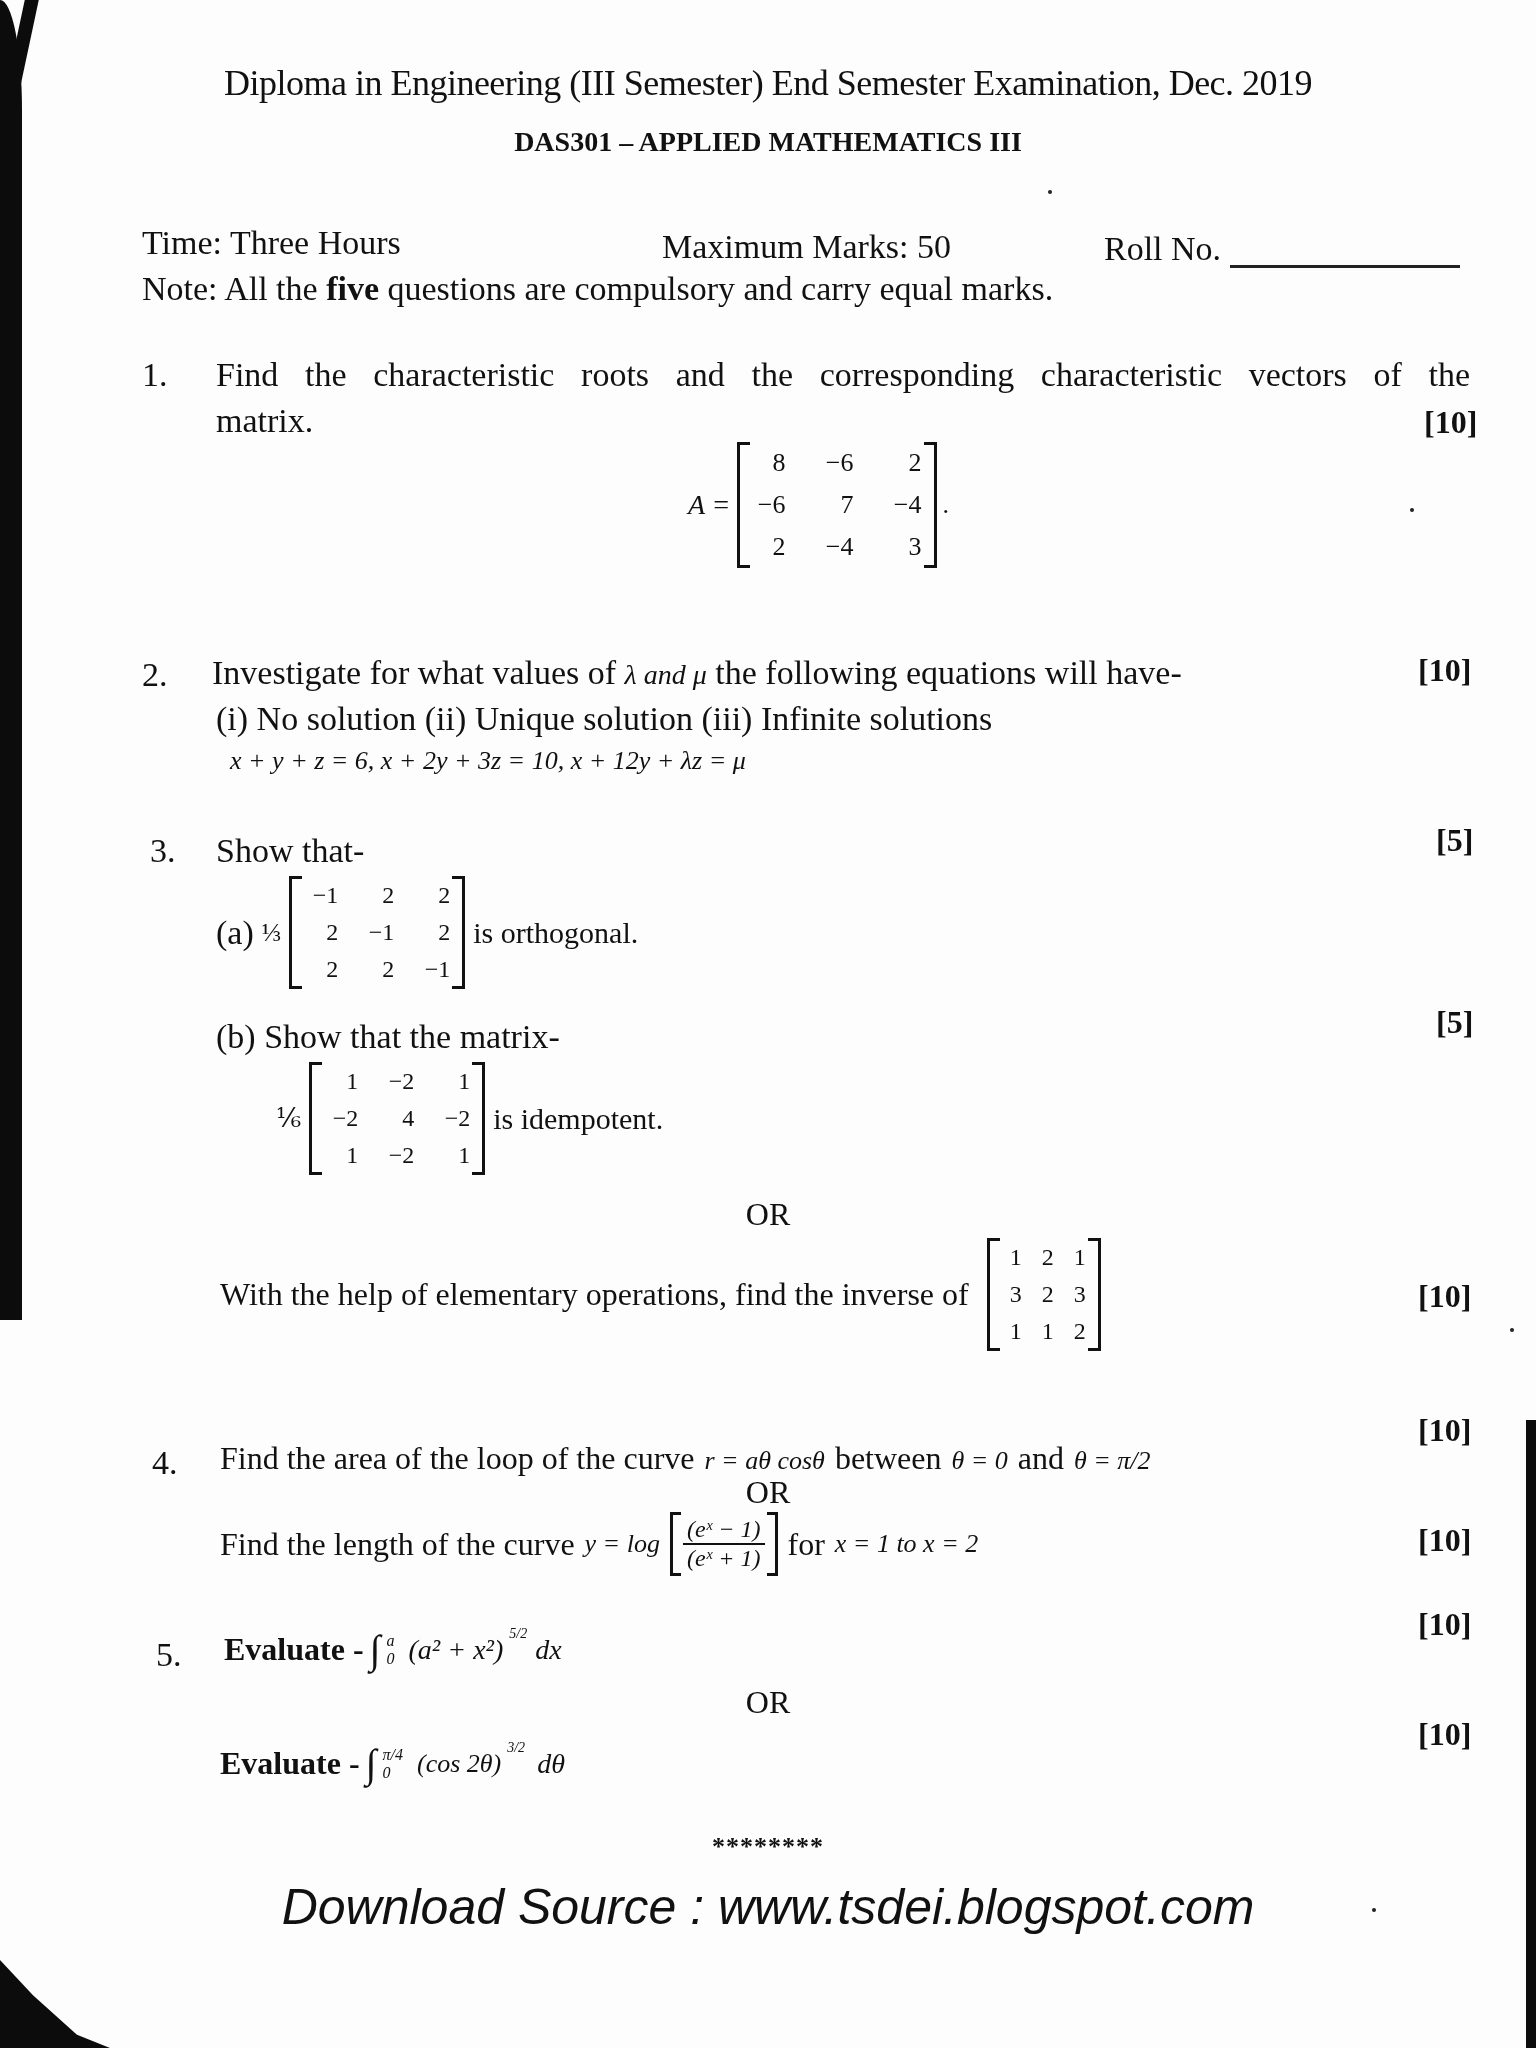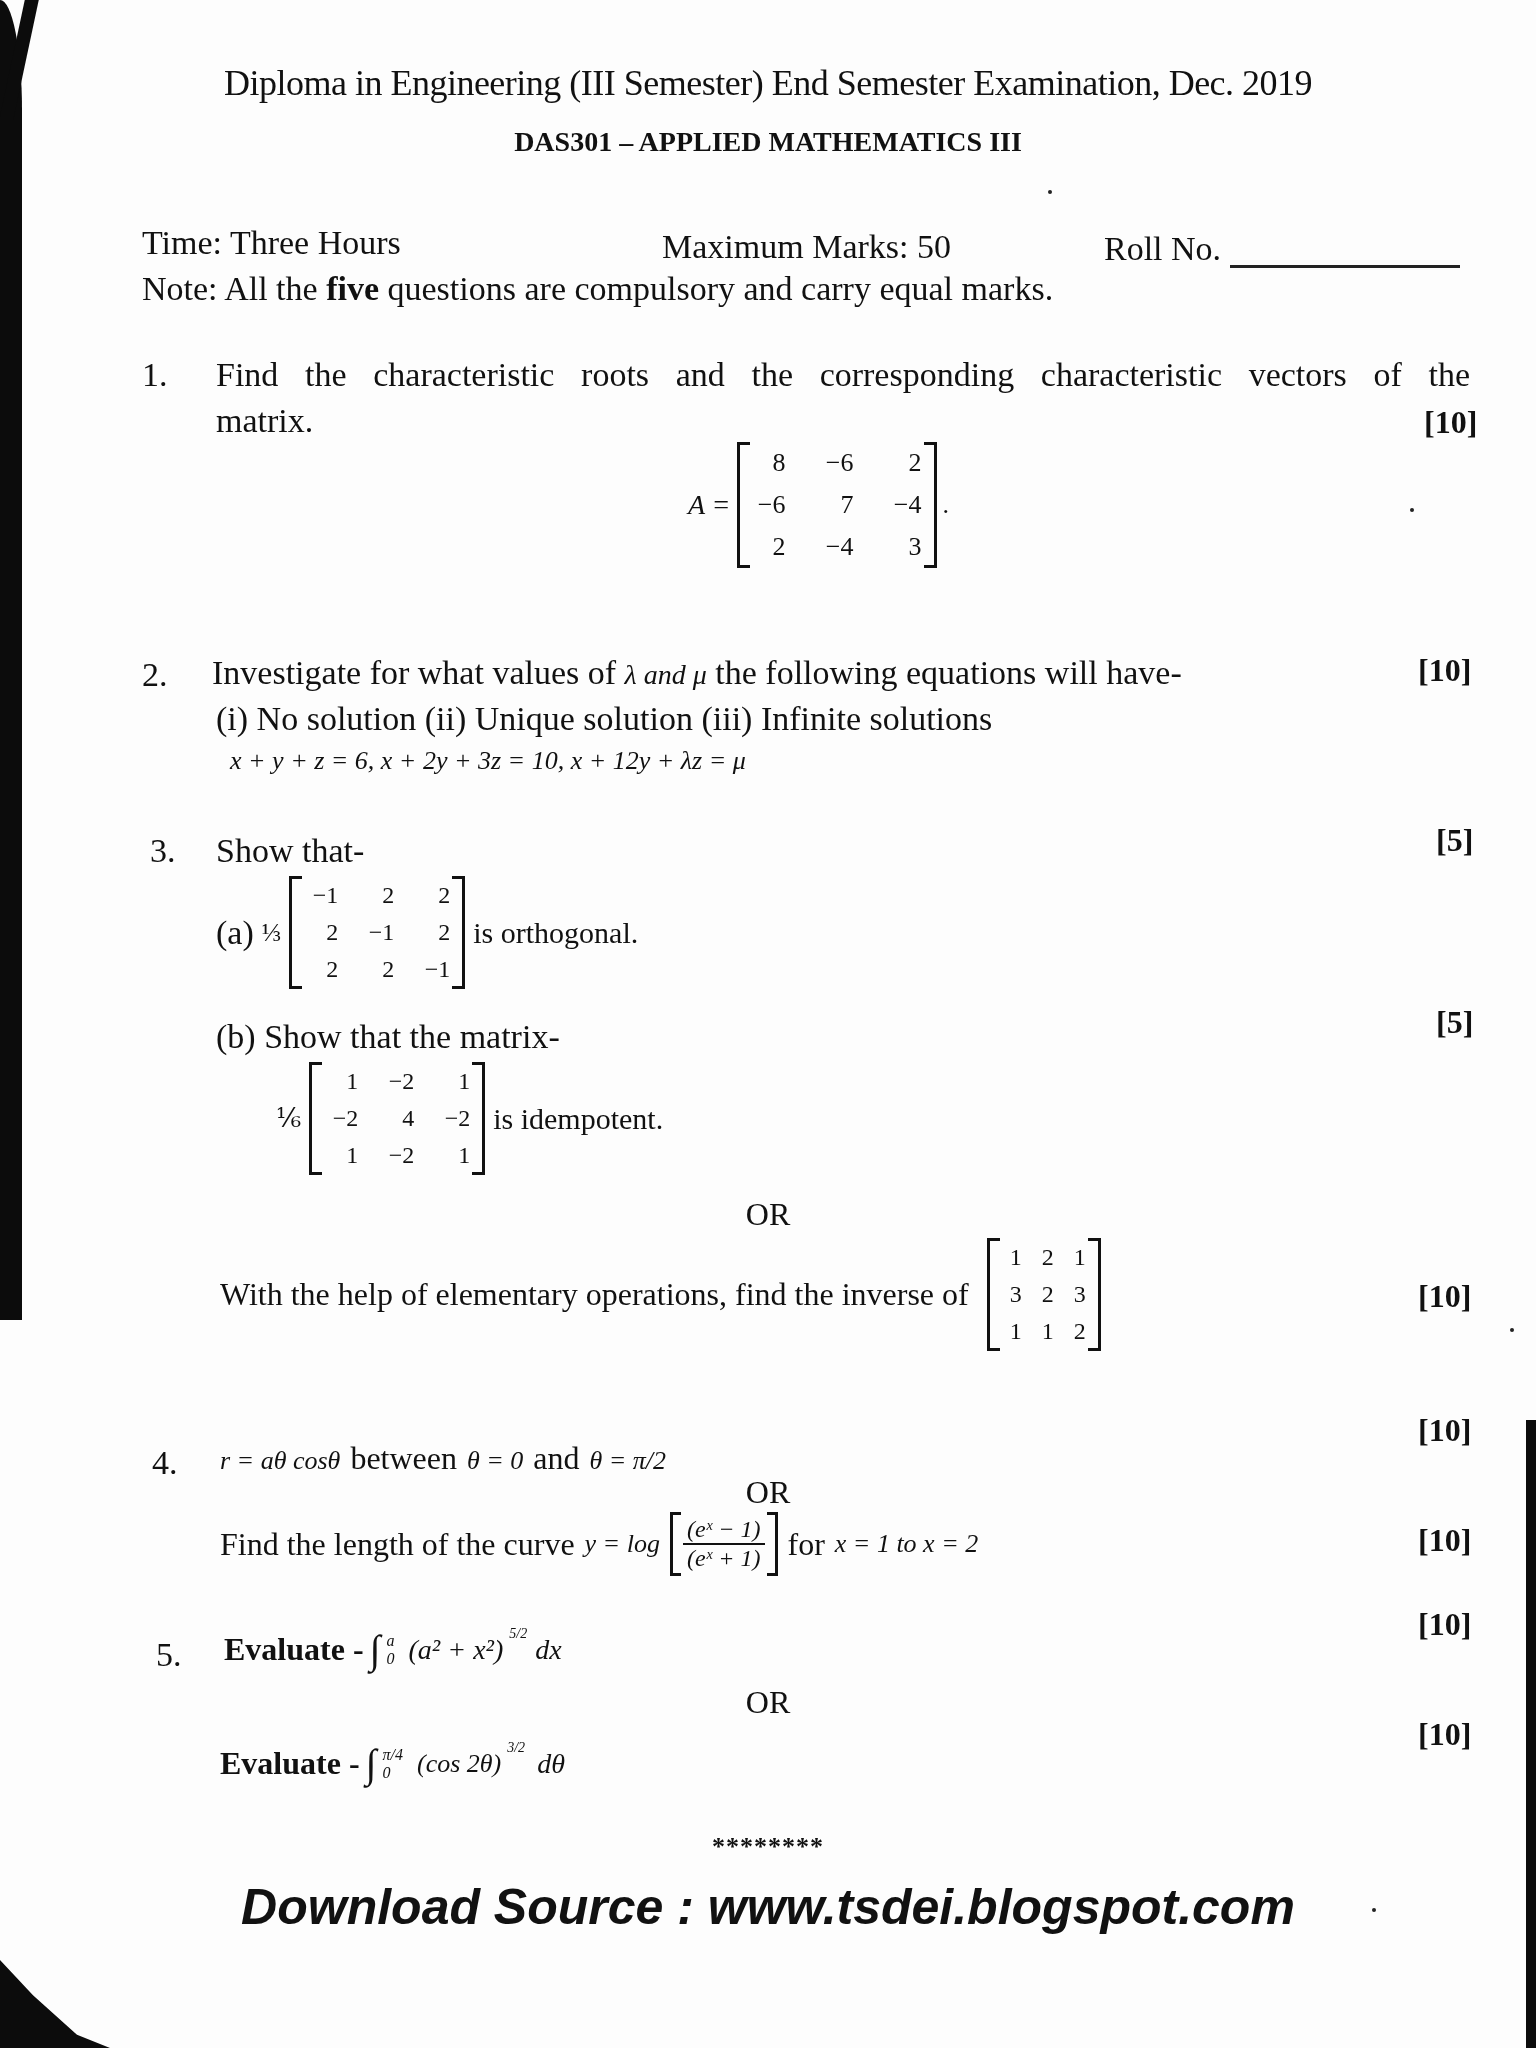--- a/index.html
+++ b/index.html
@@ -62,21 +62,21 @@
   }
   .bracket-big::before, .bracket-big::after {
     content: ""; position: absolute; width: 8px; height: 100%; top: 0;
     border-top: 3px solid #111; border-bottom: 3px solid #111; box-sizing: border-box;
   }
   .bracket-big::before { left: 0; }
   .bracket-big::after { right: 0; }
 
   .integral { font-size: 40px; font-style: italic; }
   .lim { display: inline-block; vertical-align: middle; font-size: 16px; line-height: 18px; text-align: left; margin-right: 8px; }
-  .footer { top: 1878px; left: 0; width: 1536px; text-align: center; font-family: "Liberation Sans", "DejaVu Sans", sans-serif; font-weight: bold; font-style: italic; font-size: 50px; }
+  .footer { top: 1878px; left: 0; width: 1536px; text-align: center; font-family: "Liberation Sans", "DejaVu Sans", sans-serif; font-weight: normal; font-style: italic; font-size: 50px; }
   .stars { top: 1832px; left: 0; width: 1536px; text-align: center; font-size: 26px; font-weight: bold; letter-spacing: 1px; }
 </style>
 </head>
 <body>
 
 <div class="scan-left"></div>
 <div class="scan-left-tip"></div>
 <div class="scan-right"></div>
 <div class="scan-bl"></div>
 <div class="speck" style="left:1048px;top:190px"></div>
@@ -175,20 +175,21 @@
     <span class="cell" style="min-width:20px">3</span>
     <span class="cell" style="min-width:20px">1</span>
     <span class="cell" style="min-width:20px">1</span>
     <span class="cell" style="min-width:20px">2</span>
   </div>
 </div>
 <div class="abs marks" style="left:1406px;top:1278px">[10]</div>
 
 <div class="abs qnum" style="left:152px;top:1444px">4.</div>
 <div class="abs" style="left:220px;top:1440px;display:flex;align-items:baseline;gap:10px">
+  <span class="qtext" style="font-size:32px">Find the area of the loop of the curve</span>
   <span class="italic" style="font-size:26px">r = aθ cosθ</span>
   <span class="qtext" style="font-size:32px">between</span>
   <span class="italic" style="font-size:26px">θ = 0</span>
   <span class="qtext" style="font-size:32px">and</span>
   <span class="italic" style="font-size:26px">θ = π/2</span>
 </div>
 <div class="abs marks" style="left:1406px;top:1412px">[10]</div>
 <div class="abs or" style="top:1474px">OR</div>
 <div class="abs" style="left:220px;top:1512px;display:flex;align-items:center;gap:10px">
   <span class="qtext" style="font-size:32px">Find the length of the curve</span>

